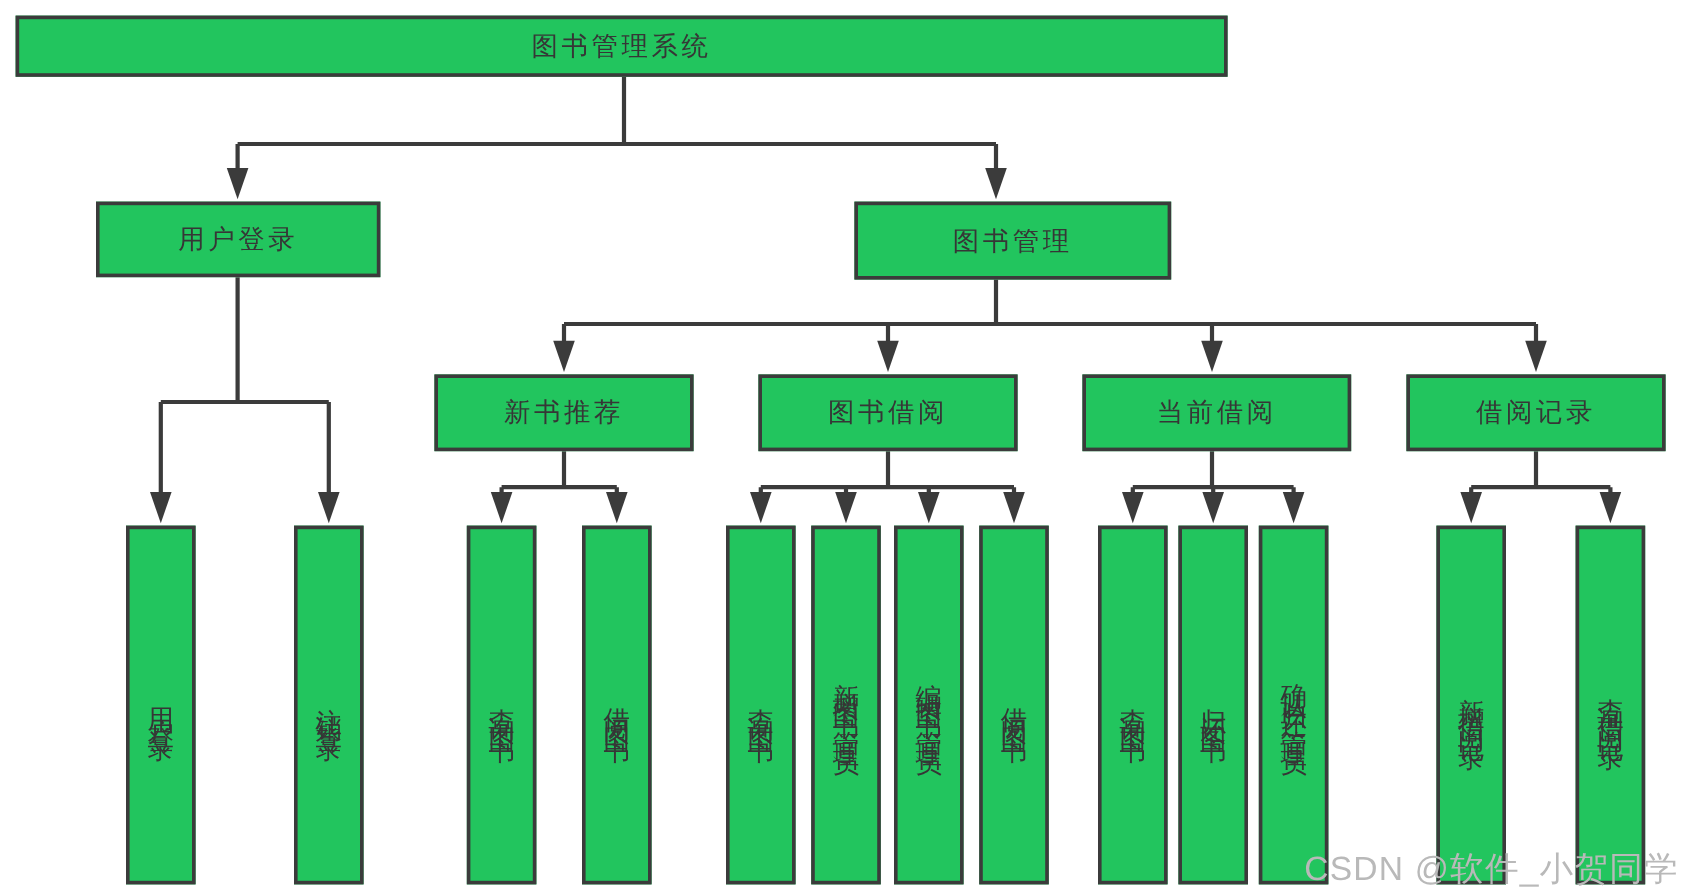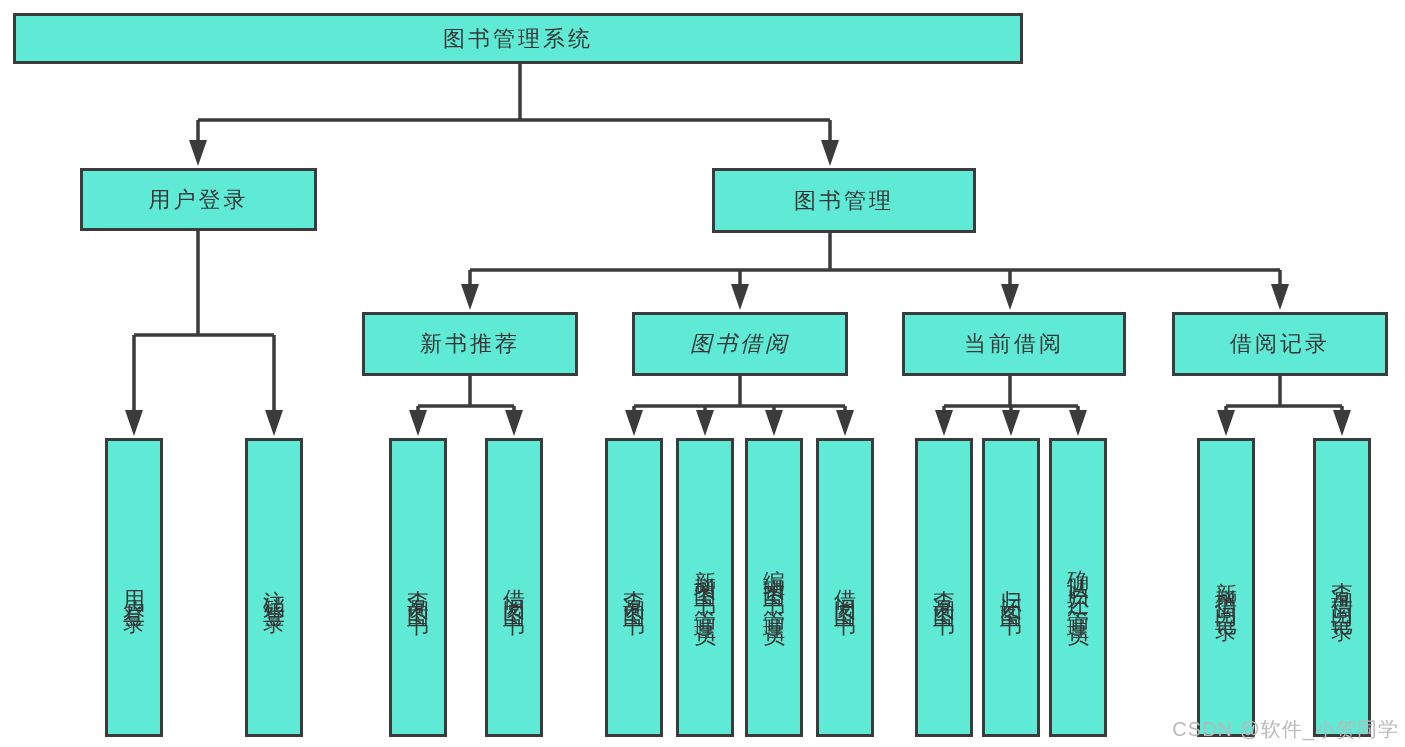--- a/index.html
+++ b/index.html
@@ -19,21 +19,21 @@
     inset: 0;
   }
   svg.connectors {
     position: absolute;
     left: 0;
     top: 0;
   }
   .node {
     position: absolute;
     box-sizing: border-box;
-    background: #5eead4;
+    background: #22c55e;
     border: 3px solid var(--line, #3b3b3b);
     color: var(--text, #333333);
     display: flex;
     align-items: center;
     justify-content: center;
     text-align: center;
   }
   .node.h {
     font-size: 22px;
     letter-spacing: 3px;
@@ -44,21 +44,21 @@
     text-orientation: mixed;
     font-size: 22px;
     letter-spacing: 8px;
     line-height: 1;
     padding: 4px 0;
   }
   .watermark {
     position: absolute;
     right: 6px;
     bottom: 4px;
-    font-size: 20px;
+    font-size: 28px;
     letter-spacing: 1px;
     color: var(--wm, #b9b9b9);
     white-space: nowrap;
   }
 </style>
 </head>
 <body style="--line: #3b3b3b; --text: #363636; --wm: #b9b9b9; background: rgb(255, 255, 255);">
 
 <div class="stage">
   <svg class="connectors" width="1405" height="747" viewBox="0 0 1405 747" xmlns="http://www.w3.org/2000/svg">
@@ -81,21 +81,21 @@
       <path d="M1002 410 L1020 410 L1011 436 Z" fill="#3b3b3b"></path>
       <path d="M1069 410 L1087 410 L1078 436 Z" fill="#3b3b3b"></path>
       <path d="M1217 410 L1235 410 L1226 436 Z" fill="#3b3b3b"></path>
       <path d="M1333 410 L1351 410 L1342 436 Z" fill="#3b3b3b"></path>
     </svg>
   <div>
       <div class="node h" style="left: 13px; top: 13px; width: 1010px; height: 51px;">图书管理系统</div>
       <div class="node h" style="left: 80px; top: 168px; width: 237px; height: 63px;">用户登录</div>
       <div class="node h" style="left: 712px; top: 168px; width: 264px; height: 65px;">图书管理</div>
       <div class="node h" style="left: 362px; top: 312px; width: 216px; height: 64px;">新书推荐</div>
-      <div class="node h" style="left: 632px; top: 312px; width: 216px; height: 64px; font-style: italic;">图书借阅</div>
+      <div class="node h" style="left: 632px; top: 312px; width: 216px; height: 64px;">图书借阅</div>
       <div class="node h" style="left: 902px; top: 312px; width: 224px; height: 64px;">当前借阅</div>
       <div class="node h" style="left: 1172px; top: 312px; width: 216px; height: 64px;">借阅记录</div>
       <div class="node v" style="left: 105px; top: 438px; width: 58px; height: 299px;">用户登录</div>
       <div class="node v" style="left: 245px; top: 438px; width: 58px; height: 299px;">注销登录</div>
       <div class="node v" style="left: 389px; top: 438px; width: 58px; height: 299px;">查询图书</div>
       <div class="node v" style="left: 485px; top: 438px; width: 58px; height: 299px;">借阅图书</div>
       <div class="node v" style="left: 605px; top: 438px; width: 58px; height: 299px;">查询图书</div>
       <div class="node v" style="left: 676px; top: 438px; width: 58px; height: 299px;">新增图书（管理员）</div>
       <div class="node v" style="left: 745px; top: 438px; width: 58px; height: 299px;">编辑图书（管理员）</div>
       <div class="node v" style="left: 816px; top: 438px; width: 58px; height: 299px;">借阅图书</div>

